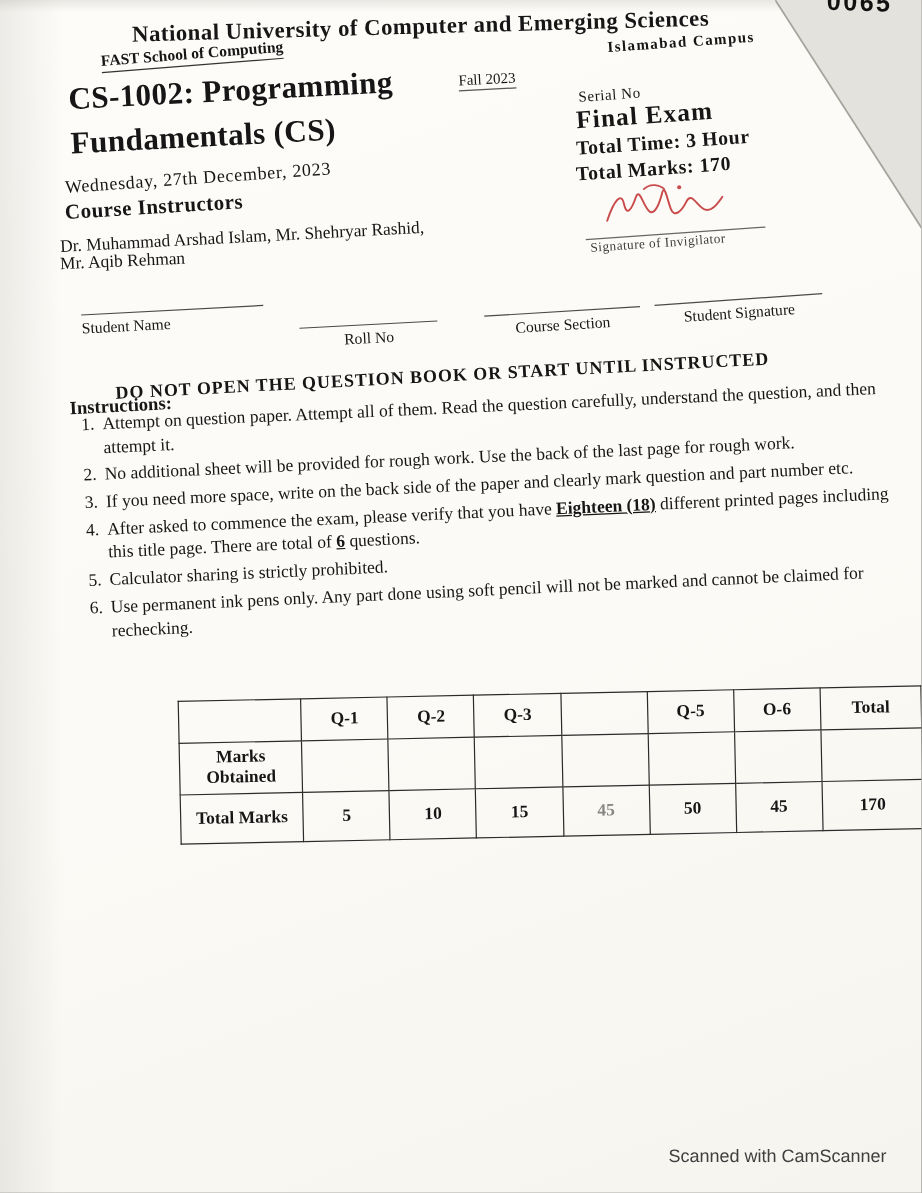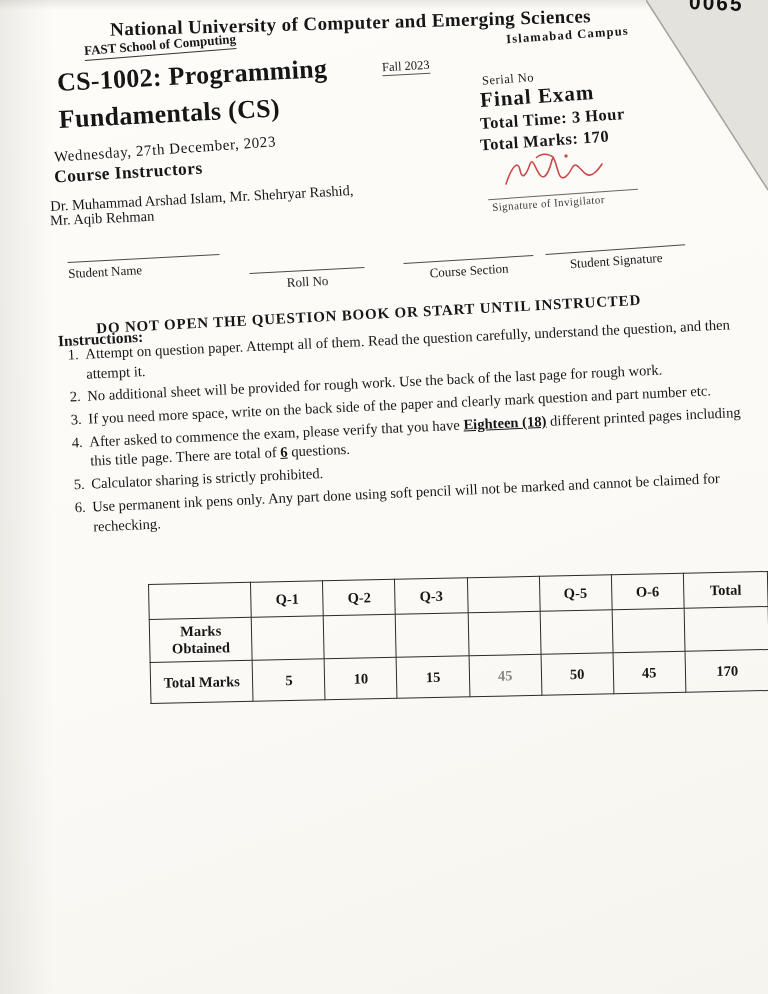--- a/index.html
+++ b/index.html
@@ -152,14 +152,15 @@
       <td>10</td>
       <td>15</td>
       <td class="faint-val">45</td>
       <td>50</td>
       <td>45</td>
       <td>170</td>
     </tr>
   </tbody>
     </table>
 
+  <div class="abs footer">Scanned with CamScanner</div>
 
 </div>
 
 </body></html>

